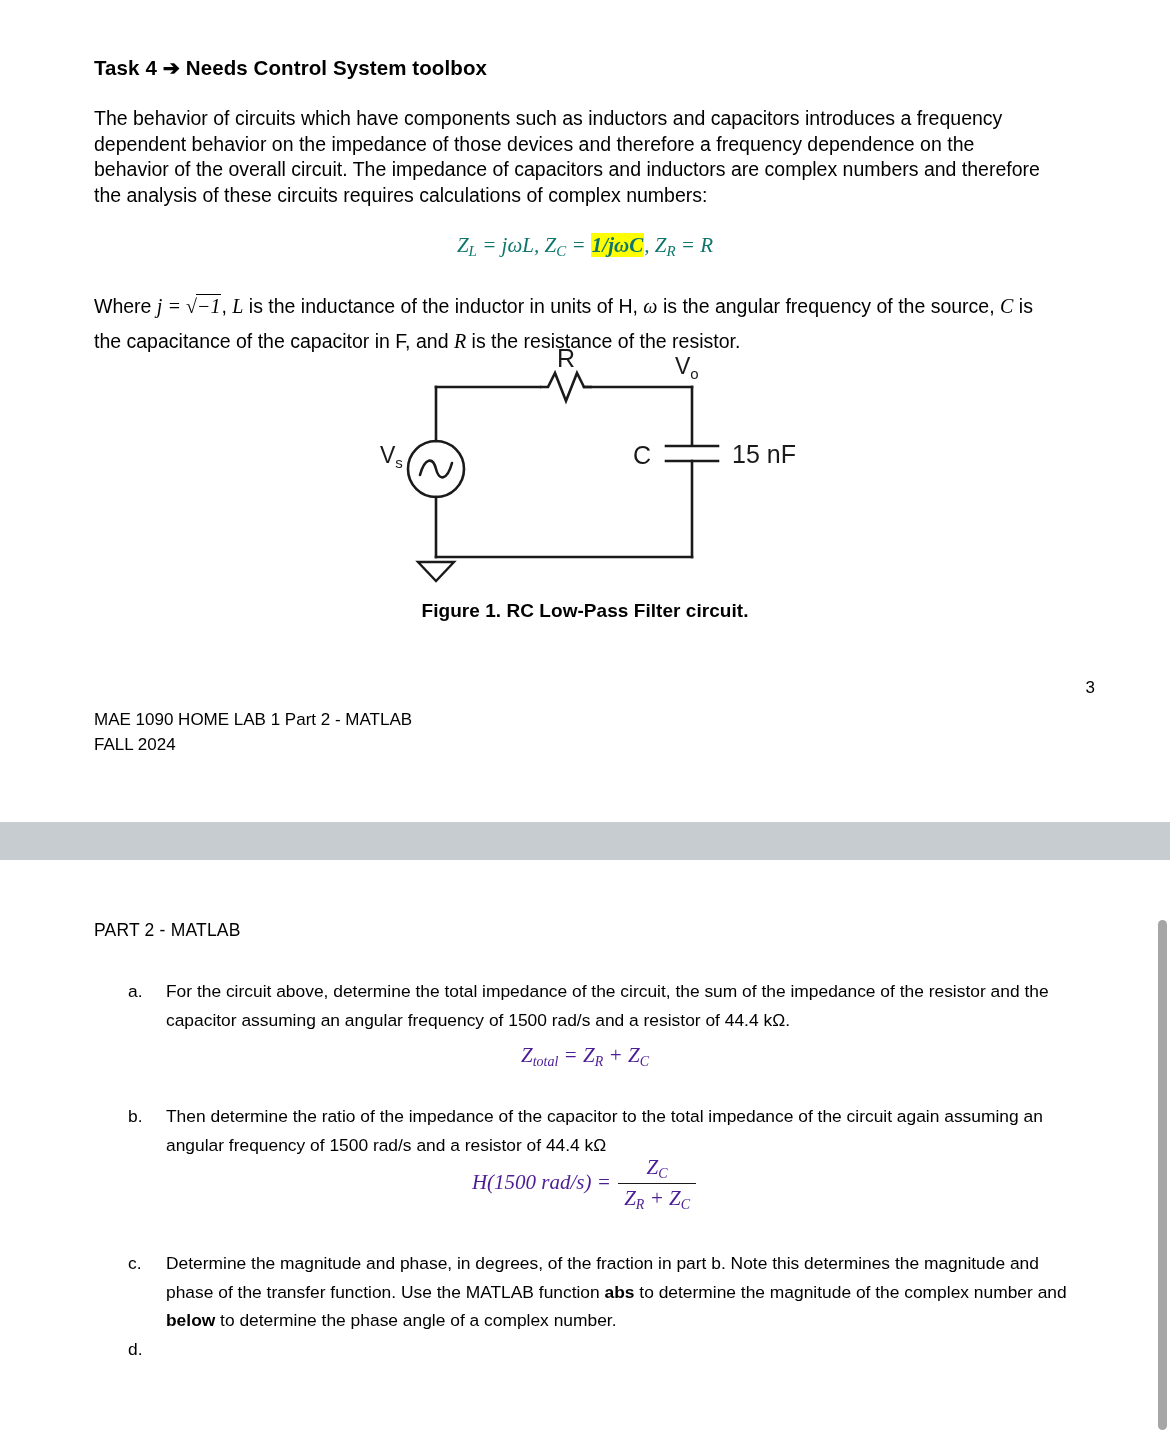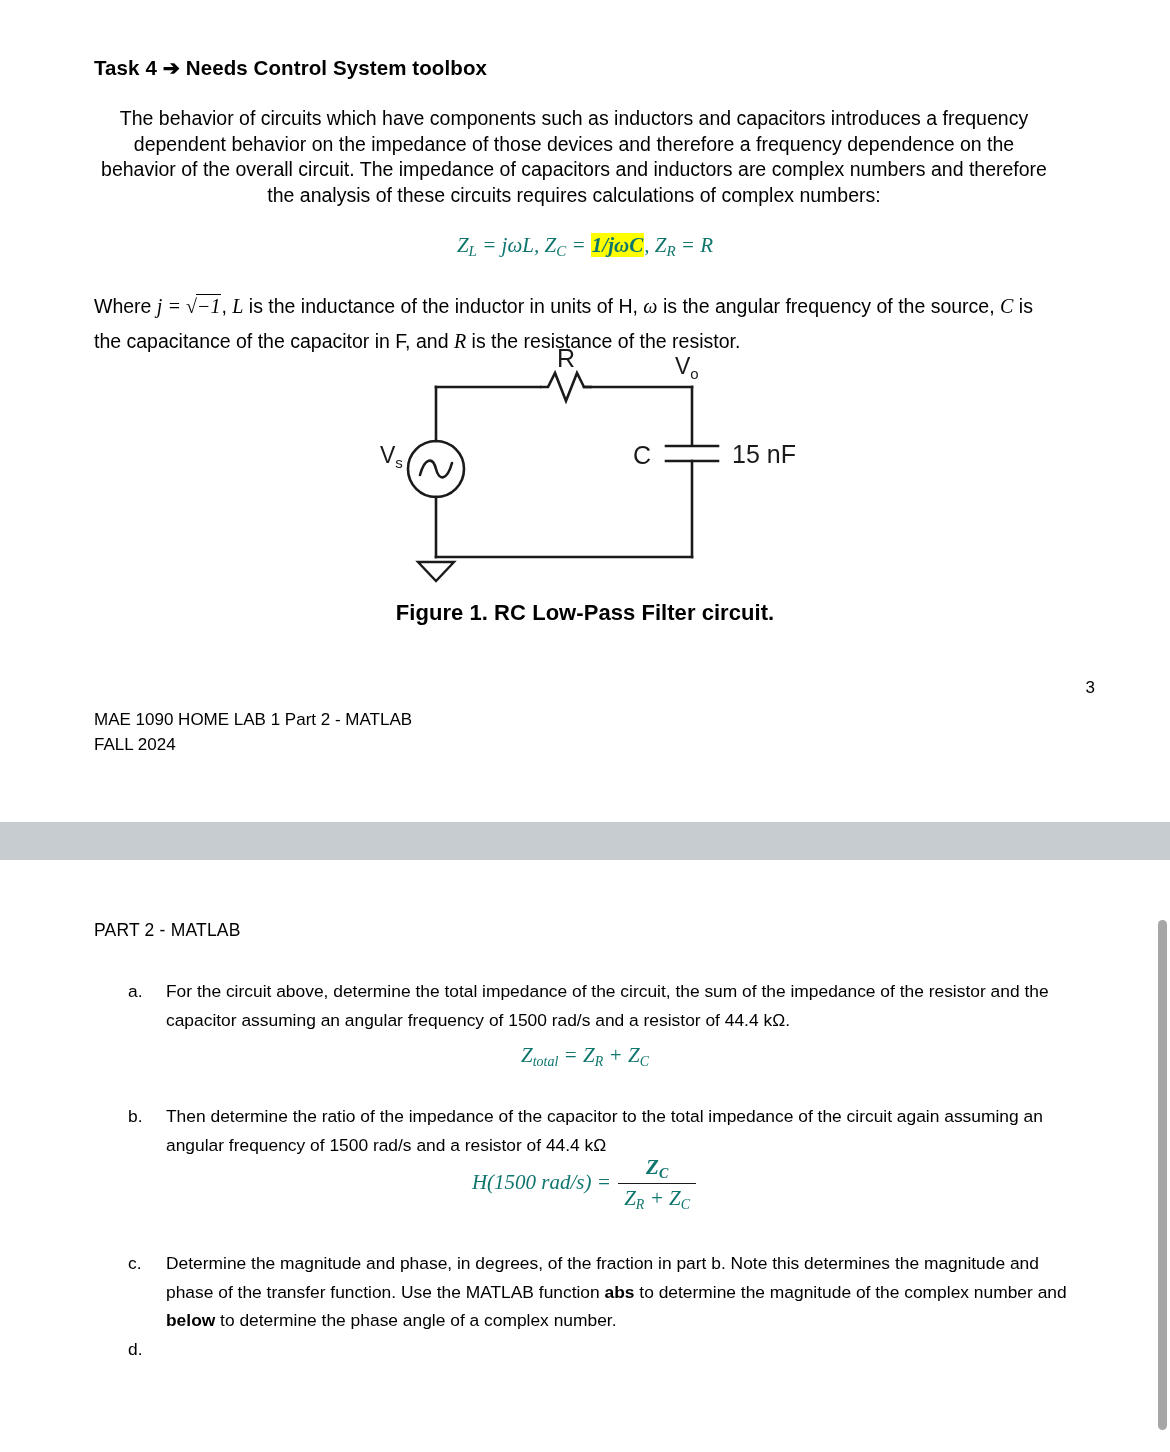--- a/index.html
+++ b/index.html
@@ -35,21 +35,21 @@
     white-space: nowrap;
   }
 
   .intro-para {
     position: absolute;
     left: 94px;
     top: 106px;
     width: 960px;
     font-size: 19.5px;
     line-height: 25.7px;
-    text-align: center;
+    text-align: left;
   }
 
   .eq-z {
     position: absolute;
     left: 0;
     top: 233px;
     width: 1170px;
     text-align: center;
     font-family: "Liberation Serif", serif;
     font-size: 21px;
@@ -106,21 +106,21 @@
     height: 250px;
   }
   .circuit svg { display: block; }
 
   .fig-caption {
     position: absolute;
     left: 0;
     top: 600px;
     width: 1170px;
     text-align: center;
-    font-size: 22px;
+    font-size: 19px;
     font-weight: bold;
     letter-spacing: 0.05px;
   }
 
   .page-num {
     position: absolute;
     right: 75px;
     top: 678px;
     font-size: 17px;
   }
@@ -178,21 +178,21 @@
     left: 5px;
     top: 0;
     font-size: 17.4px;
   }
   .qitem b { font-weight: bold; }
 
   .eq-block {
     text-align: center;
     font-family: "Liberation Serif", serif;
     font-style: italic;
-    color: #0f766e;
+    color: #4c1d95;
     white-space: nowrap;
   }
   .eq-total {
     position: absolute;
     left: 0;
     top: 1043px;
     width: 1170px;
     font-size: 21px;
   }
   .eq-total .sub {
@@ -209,21 +209,20 @@
   }
   .frac {
     display: inline-block;
     vertical-align: middle;
     text-align: center;
     margin: 0 2px;
   }
   .frac .num {
     display: block;
     padding: 0 6px 1px 6px;
-    font-weight: bold;
   }
   .frac .den {
     display: block;
     border-top: 1.4px solid #1a1a1a;
     padding: 2px 6px 0 6px;
   }
   .eq-h .sub {
     font-size: 14px;
     vertical-align: -0.28em;
   }

